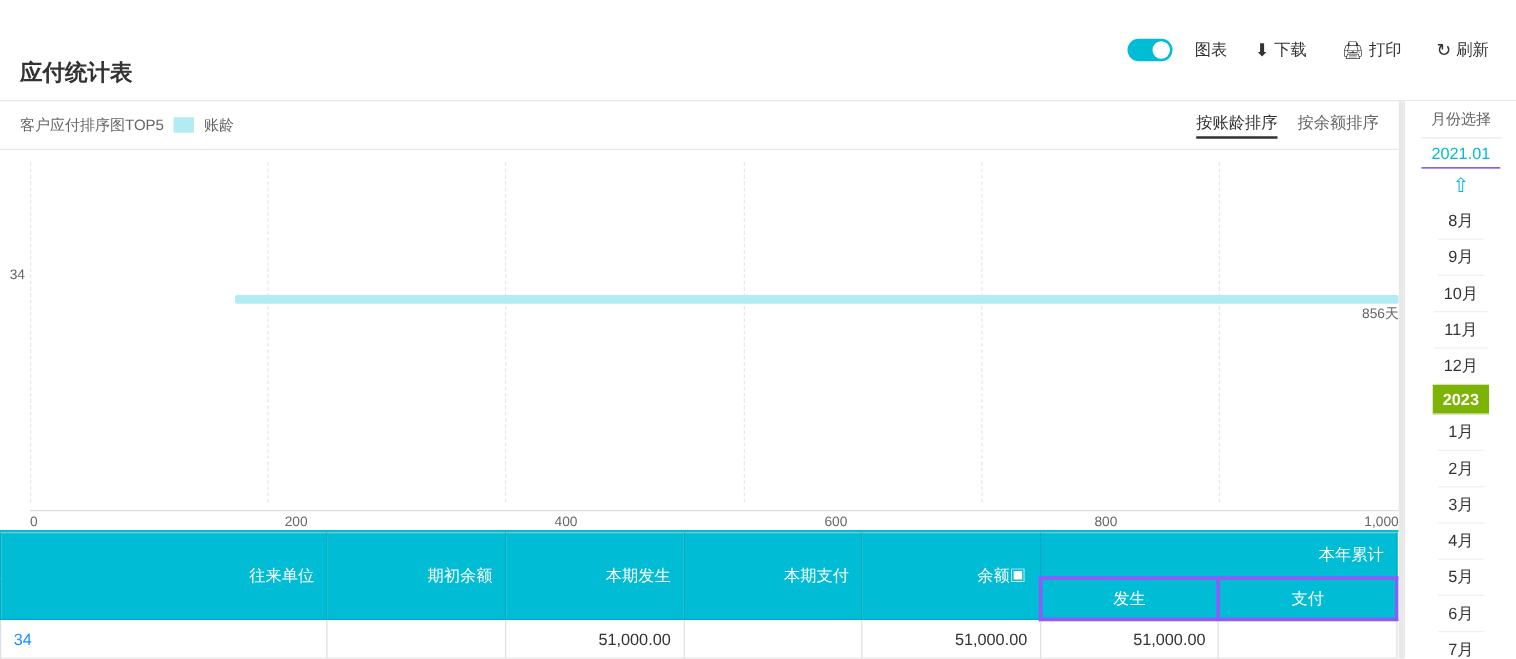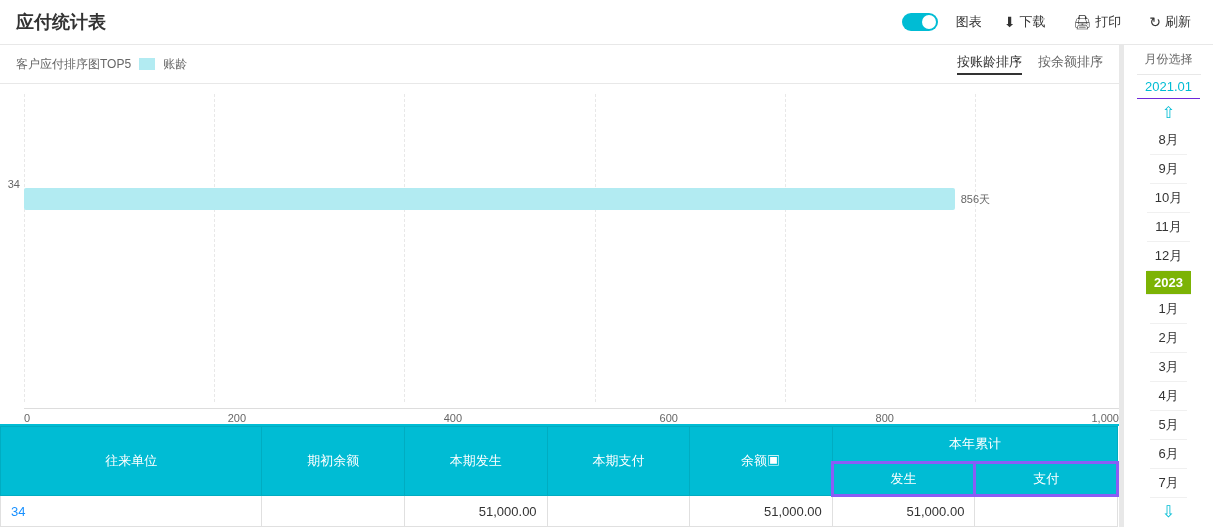--- a/index.html
+++ b/index.html
@@ -2,21 +2,21 @@
 <html><head>
   <meta charset="utf-8">
   <style>
     * { box-sizing: border-box; margin: 0; padding: 0; }
     body { font-family: 'Microsoft YaHei', Arial, sans-serif; font-size: 13px; background: #f5f5f5; color: #333; }
 
     .page-container { width: 1213px; height: 527px; display: flex; flex-direction: column; background: #fff; position: relative; }
 
     
     .header { display: flex; align-items: center; justify-content: space-between; padding: 10px 16px; border-bottom: 1px solid #e8e8e8; background: #fff; }
-    .header-title { font-size: 18px; font-weight: bold; color: #333; }
+    .header-title { font-size: 18px; font-weight: bold; color: #333; margin-top: 36px; }
     .header-actions { display: flex; align-items: center; gap: 16px; }
     .toggle-wrapper { display: flex; align-items: center; gap: 18px; }
     .toggle { width: 36px; height: 18px; background: #00bcd4; border-radius: 9px; position: relative; cursor: pointer; }
     .toggle::after { content: ''; position: absolute; width: 14px; height: 14px; background: #fff; border-radius: 50%; top: 2px; right: 2px; }
     .action-btn { display: flex; align-items: center; gap: 4px; cursor: pointer; color: #333; font-size: 13px; padding: 2px 6px; }
 
     
     .main-content { display: flex; flex: 1; overflow: hidden; }
 
     
@@ -39,21 +39,21 @@
     .bar-fill { height: 22px; background: #b2ebf2; border-radius: 2px; }
     .bar-end-label { font-size: 11px; color: #666; margin-left: 6px; }
 
     
     .grid-line { position: absolute; top: 0; bottom: 20px; border-left: 1px dashed #e8e8e8; }
 
     
     .table-section { border-top: 2px solid #00bcd4; }
     .table-wrapper { overflow-x: auto; }
     table { width: 100%; border-collapse: collapse; font-size: 13px; }
-    .table-header-row th { background: #00bcd4; color: #fff; text-align: center; padding: 8px 10px; border: 1px solid #00acc1; font-weight: normal; }
+    .table-header-row th { background: #00bcd4; color: #fff; text-align: right; padding: 8px 10px; border: 1px solid #00acc1; font-weight: normal; }
     .table-sub-header th { background: #00bcd4; color: #fff; text-align: center; padding: 6px 10px; border: 3px solid #8b5cf6; font-weight: normal; }
     .table-data-row td { padding: 7px 10px; border: 1px solid #e0e0e0; text-align: right; font-size: 13px; color: #333; background: #fff; }
     .table-data-row td.left-align { text-align: left; color: #1890ff; cursor: pointer; }
 
     
     .month-panel { width: 90px; border-left: 1px solid #e8e8e8; display: flex; flex-direction: column; background: #fff; overflow-y: auto; align-items: center; }
     .month-panel-header { font-size: 12px; color: #666; padding: 6px 8px; border-bottom: 1px solid #e8e8e8; }
     .month-panel-year { font-size: 13px; color: #00bcd4; padding: 4px 8px; border-bottom: 1px solid #6d28d9; }
     .month-nav-btn { display: flex; align-items: center; justify-content: center; padding: 4px; cursor: pointer; color: #00bcd4; font-size: 16px; }
     .month-item { padding: 5px 8px; font-size: 13px; color: #333; cursor: pointer; border-bottom: 1px solid #f0f0f0; }
@@ -113,21 +113,21 @@
 
         <div class="grid-line" style="left: 24px; top:10px; bottom:22px;"></div>
         <div class="grid-line" style="left: calc(24px + 17%); top:10px; bottom:22px;"></div>
         <div class="grid-line" style="left: calc(24px + 34%); top:10px; bottom:22px;"></div>
         <div class="grid-line" style="left: calc(24px + 51%); top:10px; bottom:22px;"></div>
         <div class="grid-line" style="left: calc(24px + 68%); top:10px; bottom:22px;"></div>
         <div class="grid-line" style="left: calc(24px + 85%); top:10px; bottom:22px;"></div>
 
         <div class="bar-row" style="top: 100px; left: 0; right: 0;">
           <span class="bar-label" style="position:absolute; left:0; top:50%; transform:translateY(-50%); font-size:11px; color:#666;">34</span>
-          <div style="position:absolute; left:24px; right:0; top:4px; height:22px; display:flex; align-items:center;">
+          <div style="position:absolute; left:24px; right:0; top:16px; height:22px; display:flex; align-items:flex-end;flex-direction:column;">
             <div class="bar-fill" style="width: 85%; height:22px; background:#b2ebf2;"></div>
             <span class="bar-end-label">856天</span>
           </div>
         </div>
 
         <div style="position:absolute; bottom:0; left:24px; right:0; display:flex; justify-content:space-between; font-size:11px; color:#666; border-top:1px solid #ddd; padding-top:3px;">
           <span>0</span>
           <span>200</span>
           <span>400</span>
           <span>600</span>

